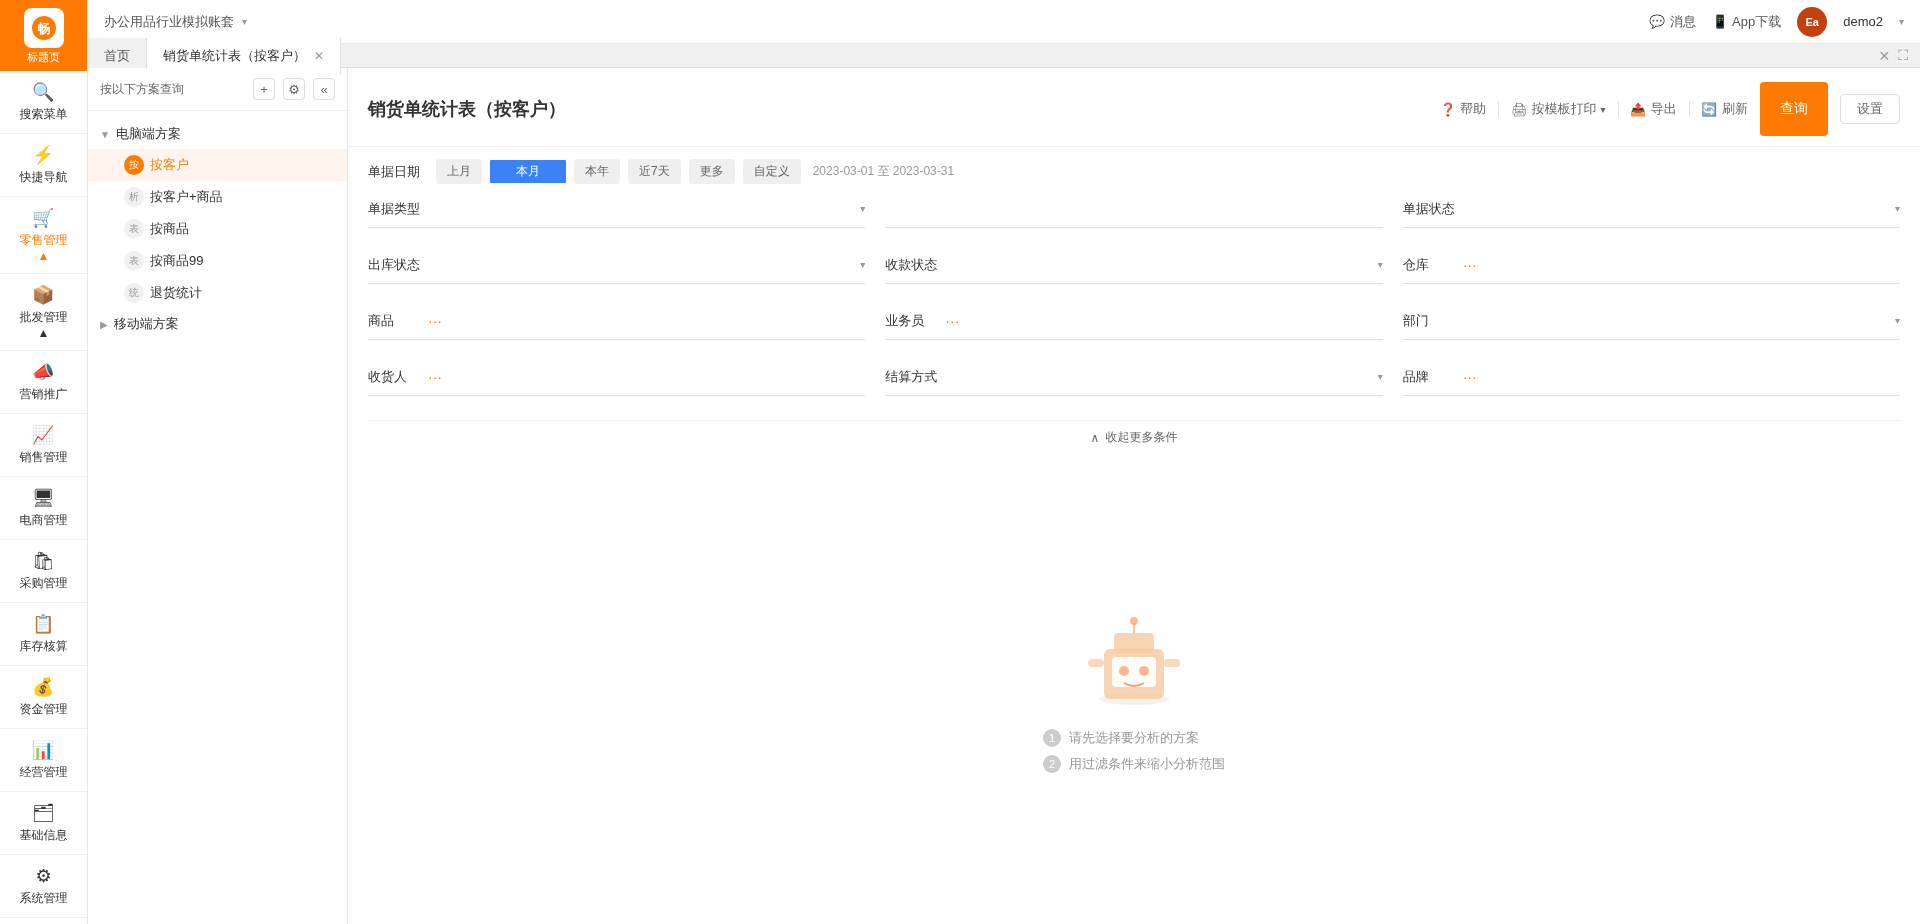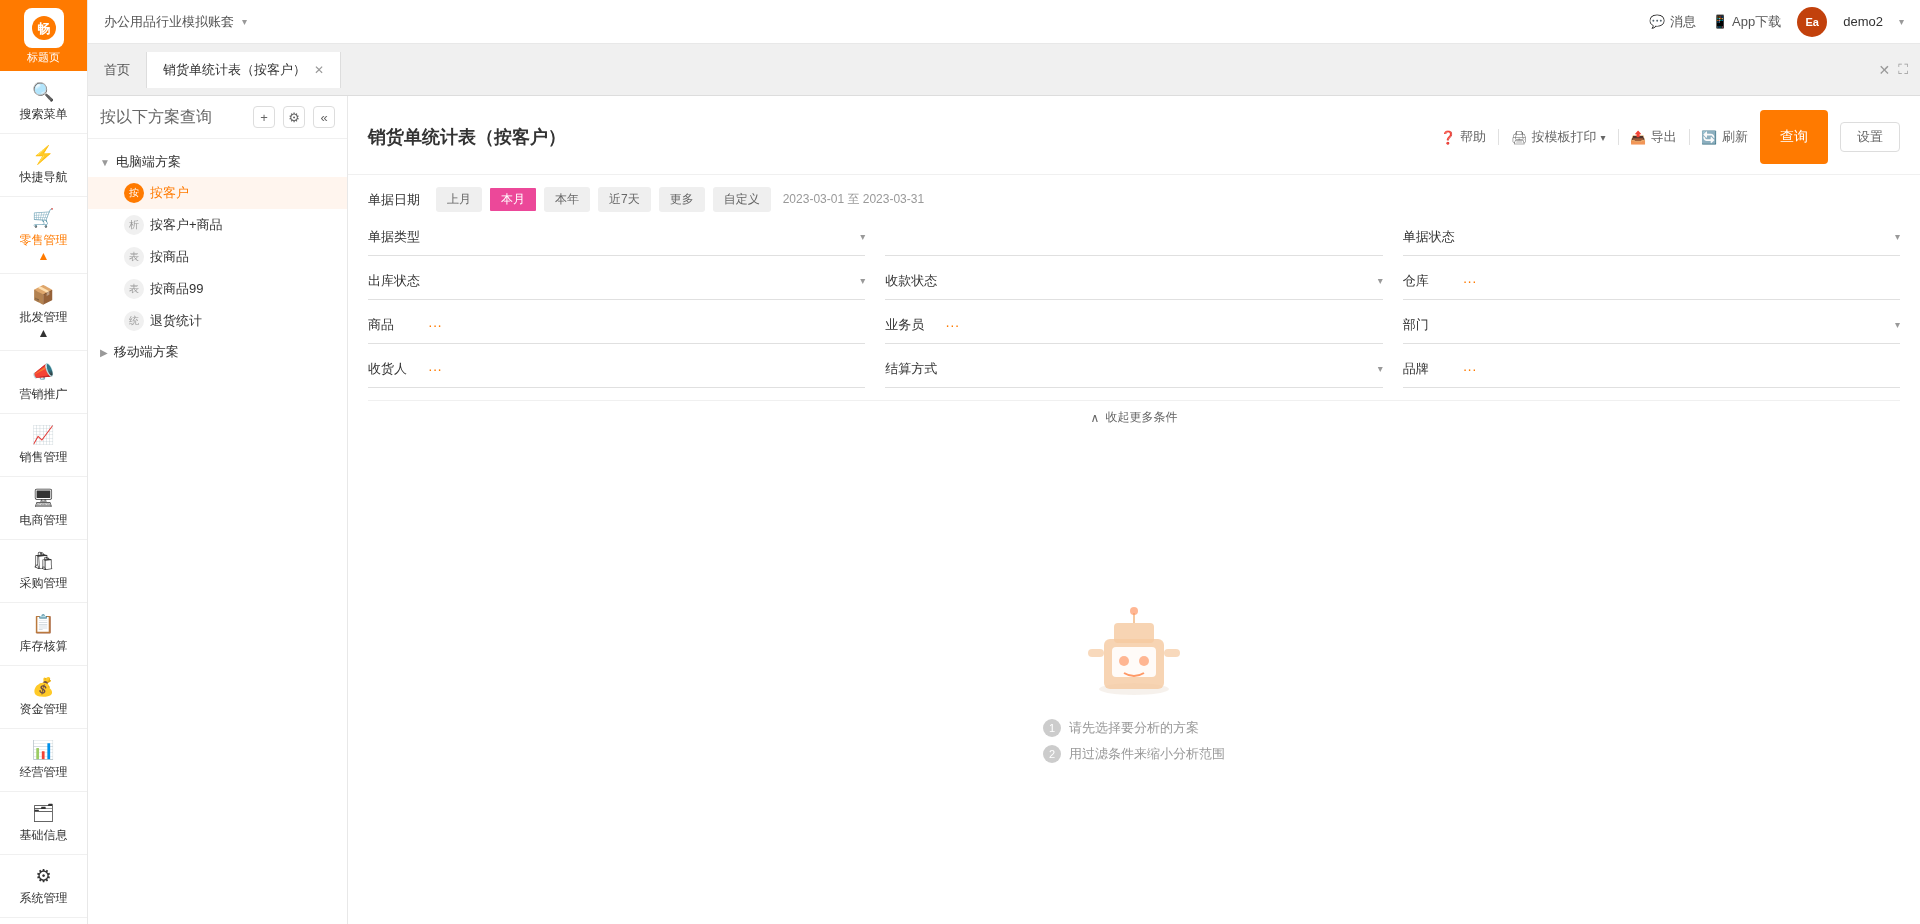--- a/index.html
+++ b/index.html
@@ -102,21 +102,21 @@
       align-items: center;
       justify-content: center;
       color: #fff;
       font-size: 12px;
       overflow: hidden;
     }
 
     
     .tab-bar {
       background: #f0f0f0;
-      height: 52px;
+      height: 24px;
       display: flex;
       align-items: center;
       flex-shrink: 0;
       border-bottom: 1px solid #ddd;
     }
     .tab-item {
       height: 36px;
       display: flex;
       align-items: center;
       padding: 0 16px;
@@ -280,21 +280,21 @@
 
     
     .filter-area {
       padding: 12px 20px;
       background: #fff;
     }
     .filter-row {
       display: grid;
       grid-template-columns: repeat(3, 1fr);
       gap: 12px 20px;
-      margin-bottom: 12px;
+      margin-bottom: 24px;
     }
     .filter-item {
       display: flex;
       align-items: center;
       border-bottom: 1px solid #e0e0e0;
       padding-bottom: 6px;
       min-height: 32px;
     }
     .filter-label {
       font-size: 13px;
@@ -519,21 +519,21 @@
     <div class="tab-expand">
       <span style="font-size:14px;">✕</span>
       <span style="font-size:14px;">⛶</span>
     </div>
   </div>
 
   <div class="page-content">
 
     <div class="left-panel">
       <div class="panel-header">
-        <span style="font-size:16px;color:#666;flex:1;">按以下方案查询</span>
+        <span style="font-size:12px;color:#666;flex:1;">按以下方案查询</span>
         <div class="panel-icon-btn">
           <span>+</span>
         </div>
         <div class="panel-icon-btn">
           <span>⚙</span>
         </div>
         <div class="panel-icon-btn">
           <span>«</span>
         </div>
       </div>
@@ -604,21 +604,21 @@
           <button class="btn-primary">查询</button>
           <button class="btn-settings">设置</button>
         </div>
       </div>
 
       <div class="filter-area">
 
         <div class="date-filter">
           <span class="date-label">单据日期</span>
           <button class="date-btn">上月</button>
-          <button class="date-btn active" style="background:#ec4899;color:#fff;border-radius:1px;padding:3px 11px;border:none;cursor:pointer;font-size:12px;">本月</button>
+          <button class="date-btn active" style="background:#3b82f6;color:#fff;border-radius:1px;padding:3px 26px;border:none;cursor:pointer;font-size:12px;">本月</button>
           <button class="date-btn">本年</button>
           <button class="date-btn">近7天</button>
           <button class="date-btn">更多</button>
           <button class="date-btn">自定义</button>
           <span class="date-range">2023-03-01 至 2023-03-31</span>
         </div>
 
         <div class="filter-row">
           <div class="filter-item">
             <span class="filter-label">单据类型</span>

